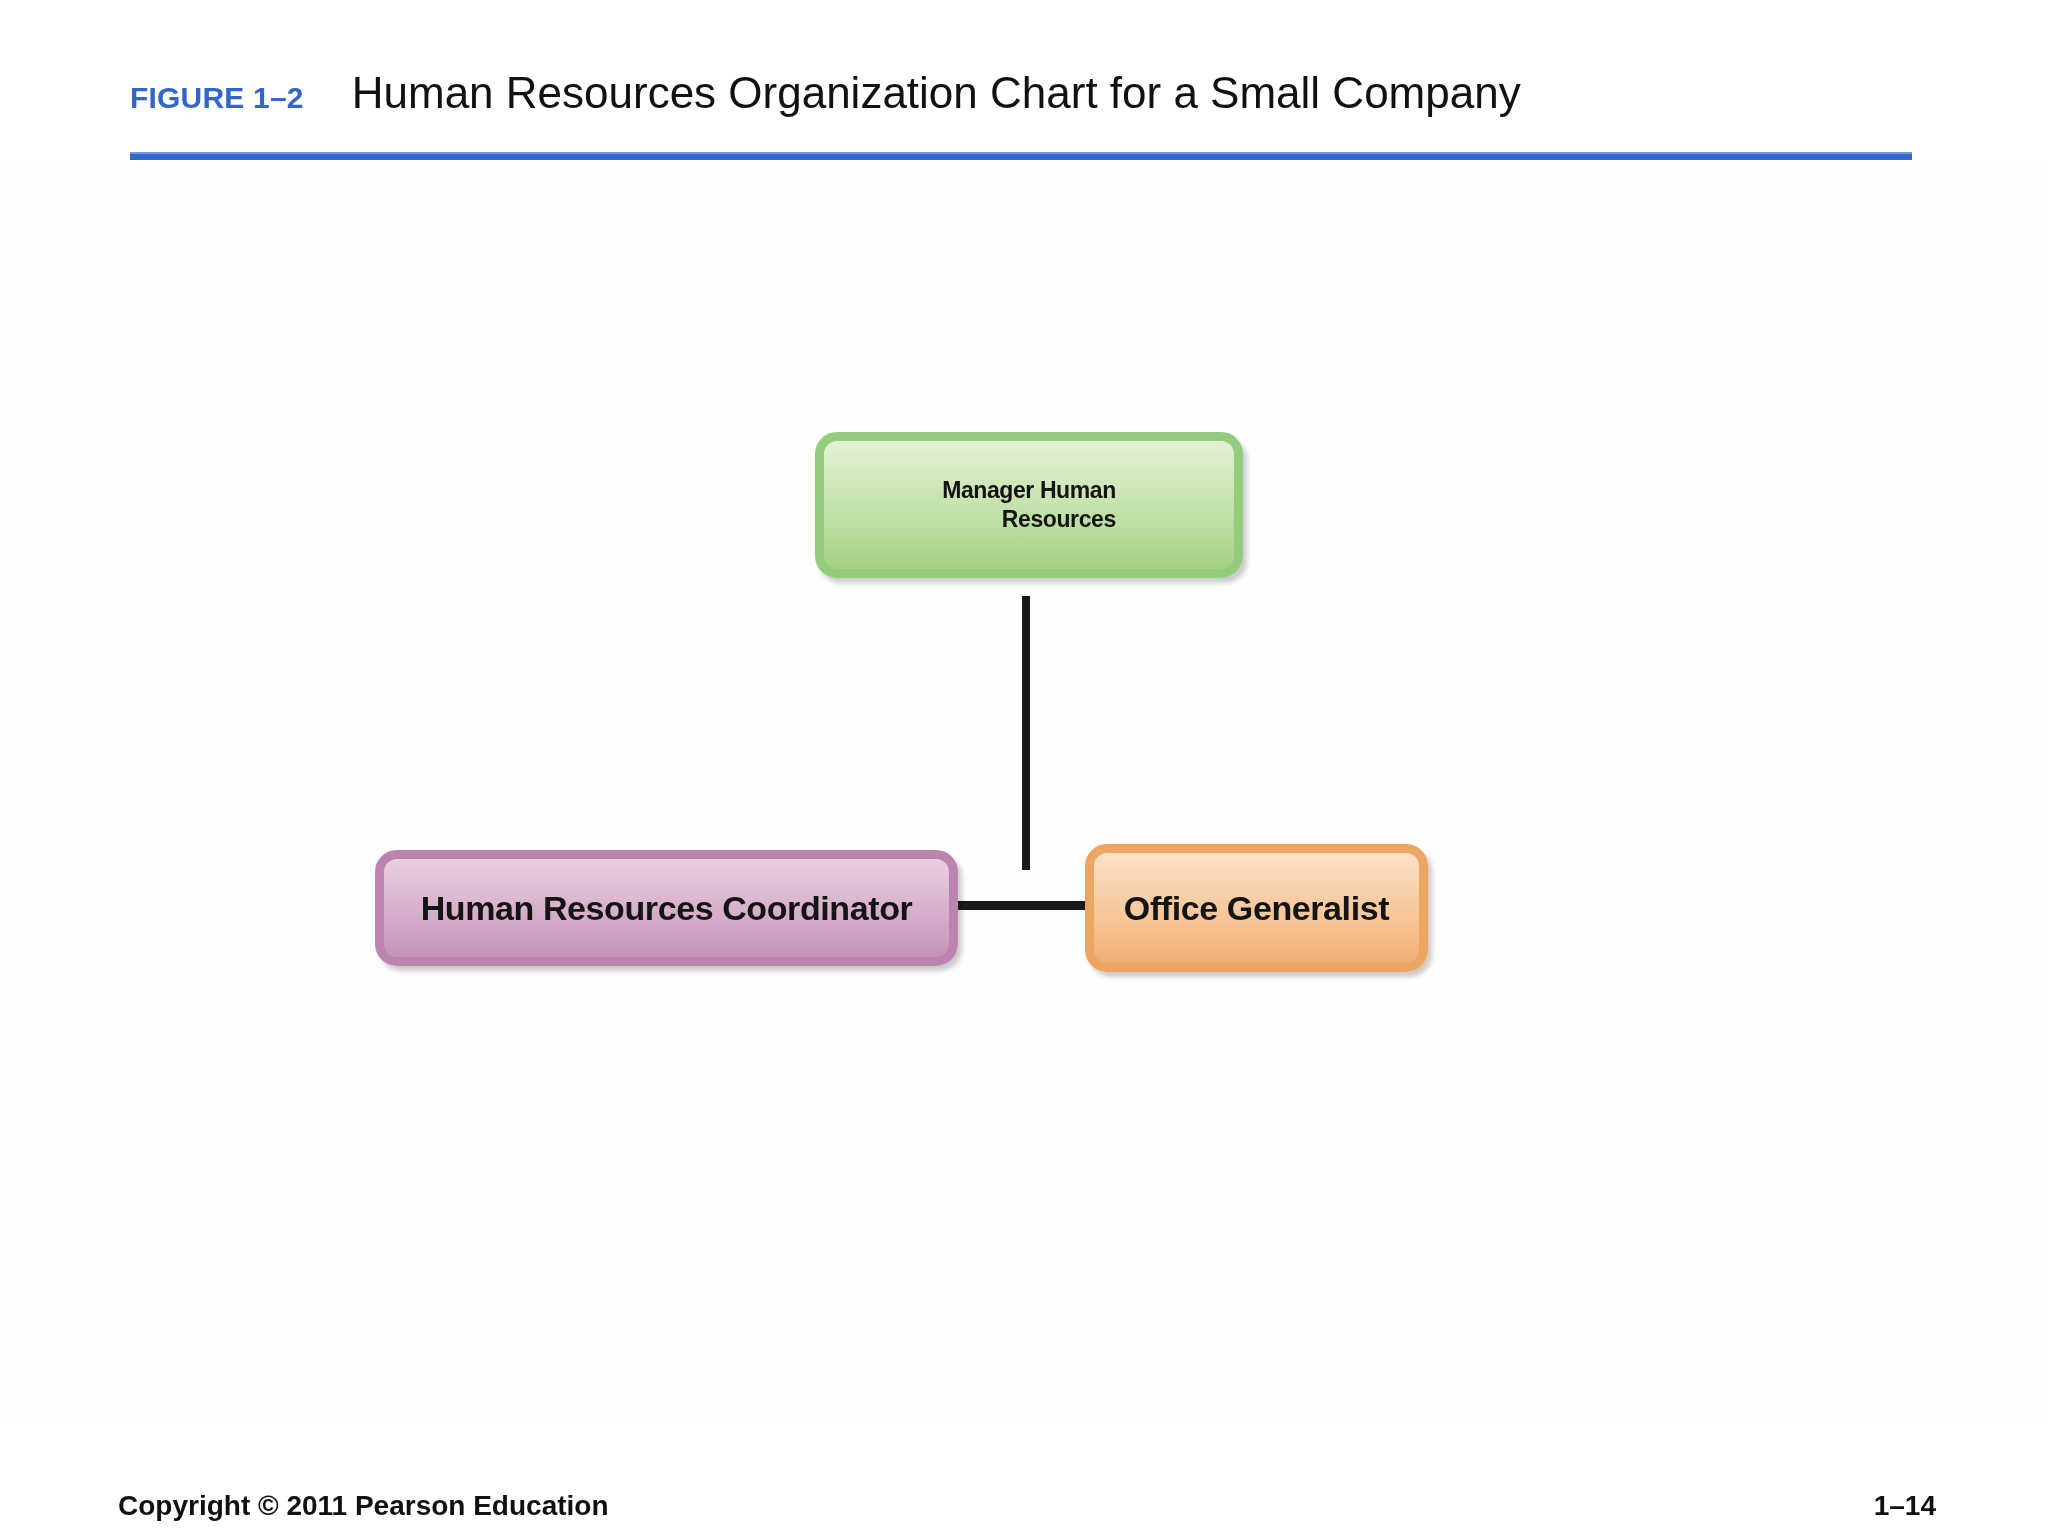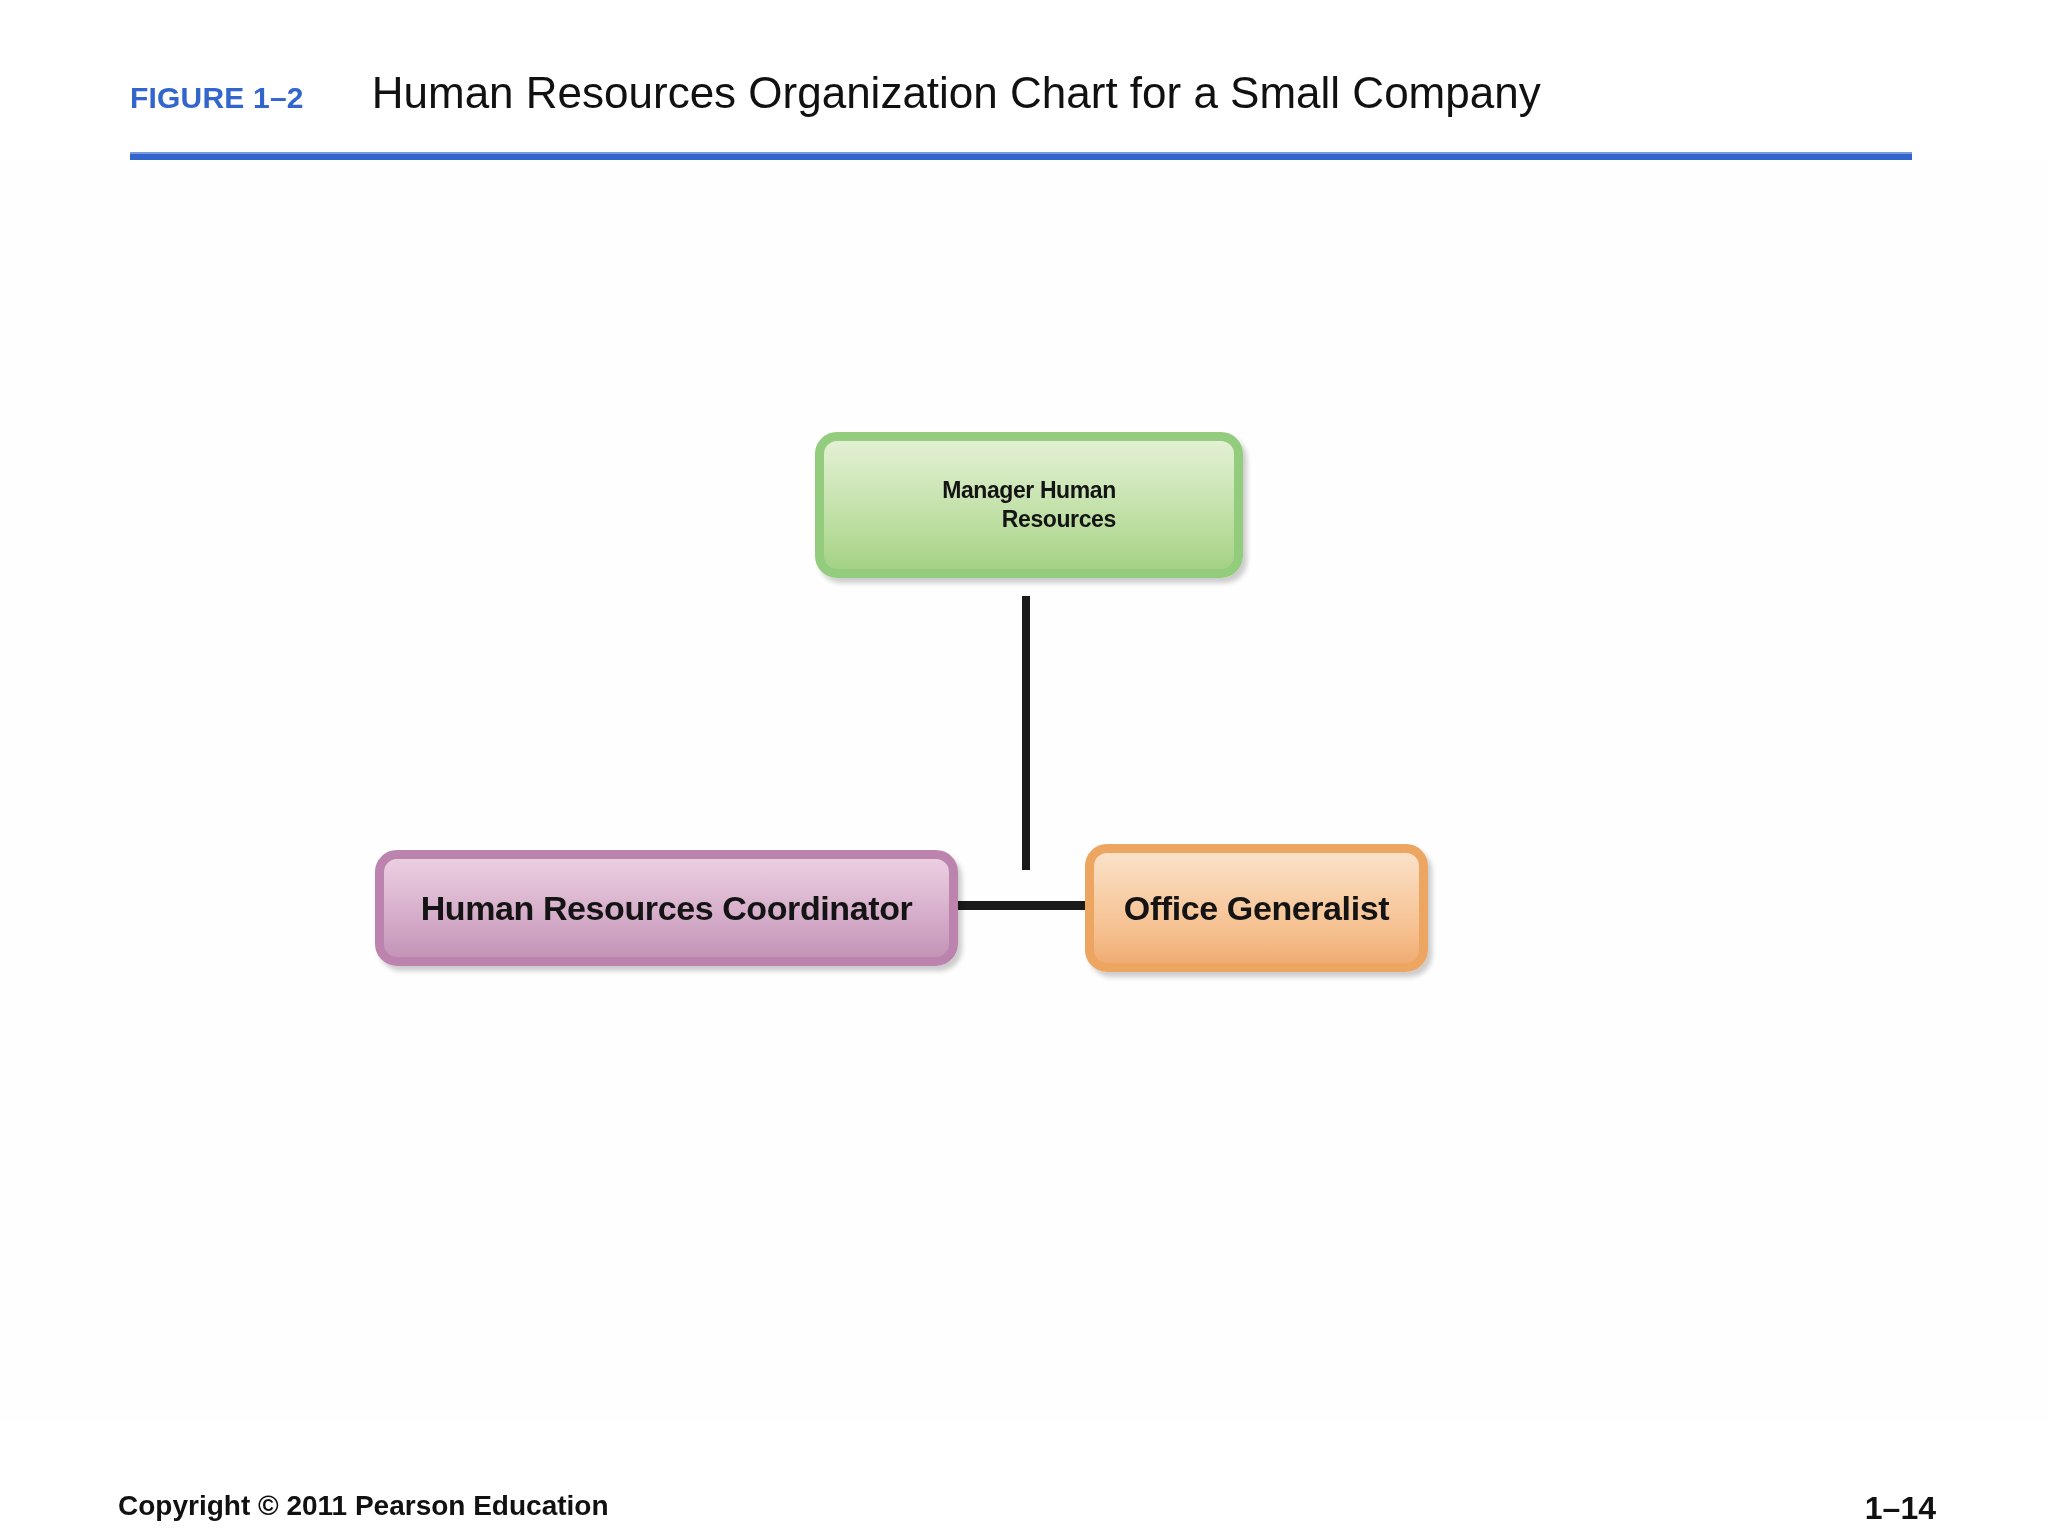--- a/index.html
+++ b/index.html
@@ -34,21 +34,21 @@
     color: #3366CC;
     font-weight: bold;
     font-size: 30px;
     letter-spacing: 0.2px;
     font-family: "Liberation Sans", sans-serif;
   }
   .fig-title {
     color: #111111;
     font-size: 44px;
     font-weight: normal;
-    margin-left: 68px;
+    margin-left: 48px;
     font-family: "Liberation Sans", sans-serif;
   }
   #header-rule {
     position: absolute;
     left: 0;
     top: 84px;
     width: 1782px;
     height: 9px;
     background: #3366CC;
     border-top: 2px solid #7799DD;
@@ -159,21 +159,21 @@
     top: 0;
     font-size: 28px;
     font-weight: bold;
     color: #111111;
     white-space: nowrap;
   }
   #footer-page-number {
     position: absolute;
     right: 112px;
     top: 0;
-    font-size: 32px;
+    font-size: 28px;
     font-weight: bold;
     color: #111111;
     white-space: nowrap;
   }
 </style>
 </head>
 <body>
 
 <div id="header">
   <div id="header-title-row">

